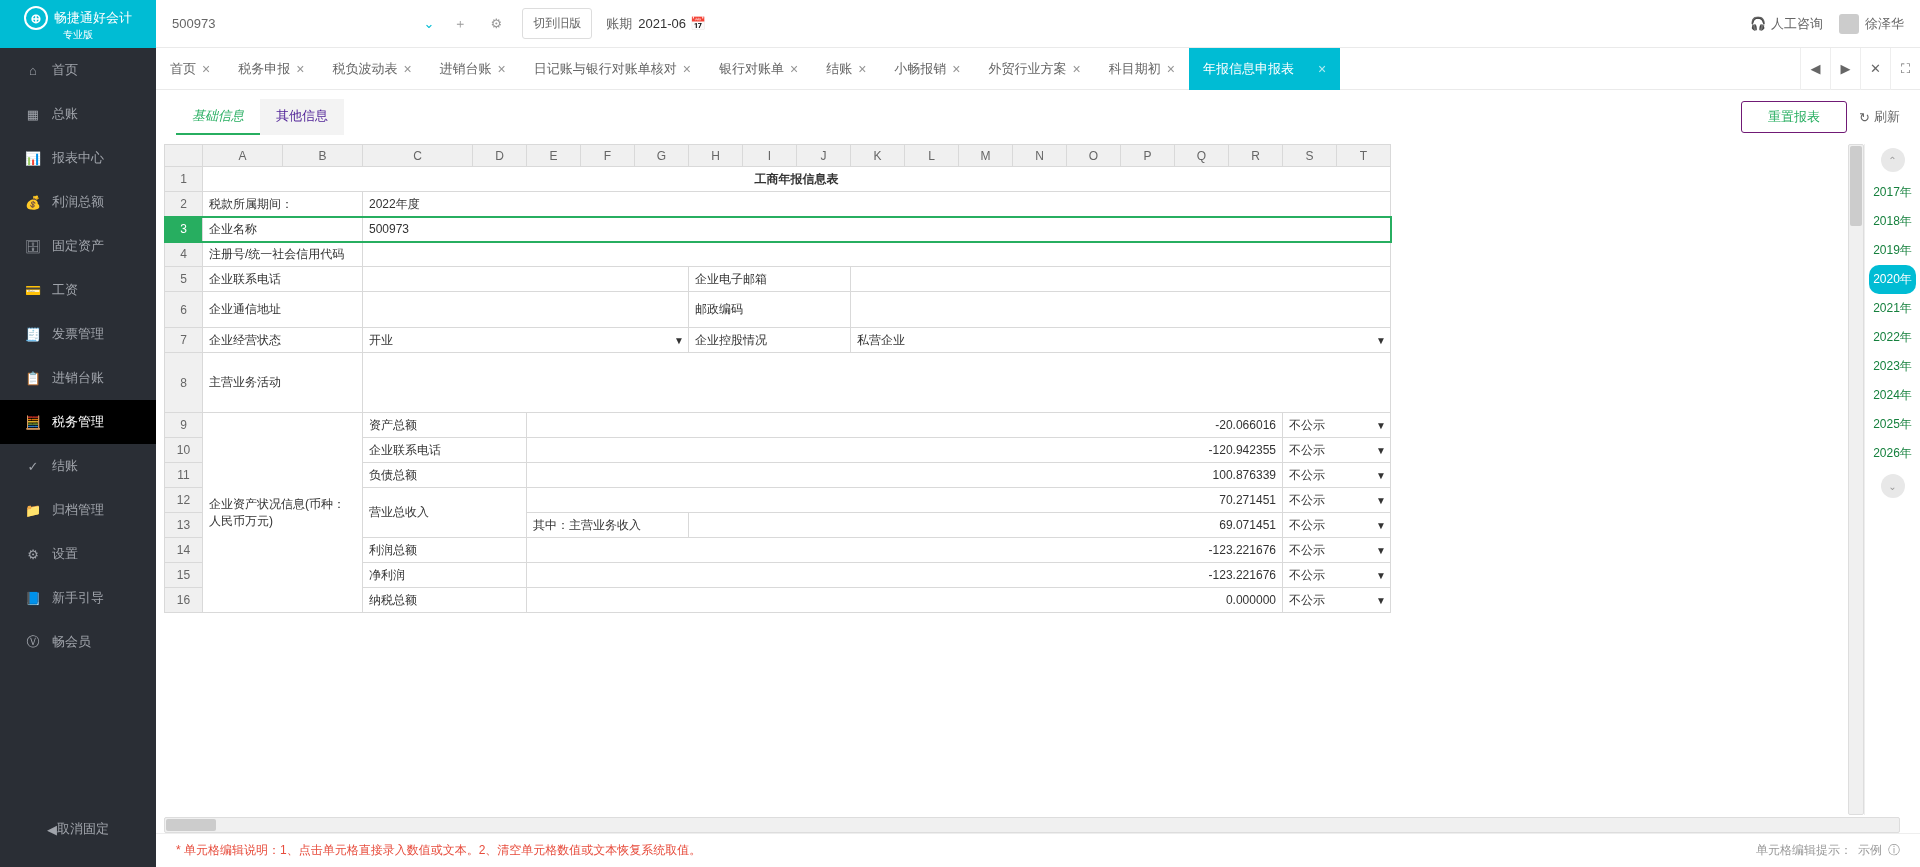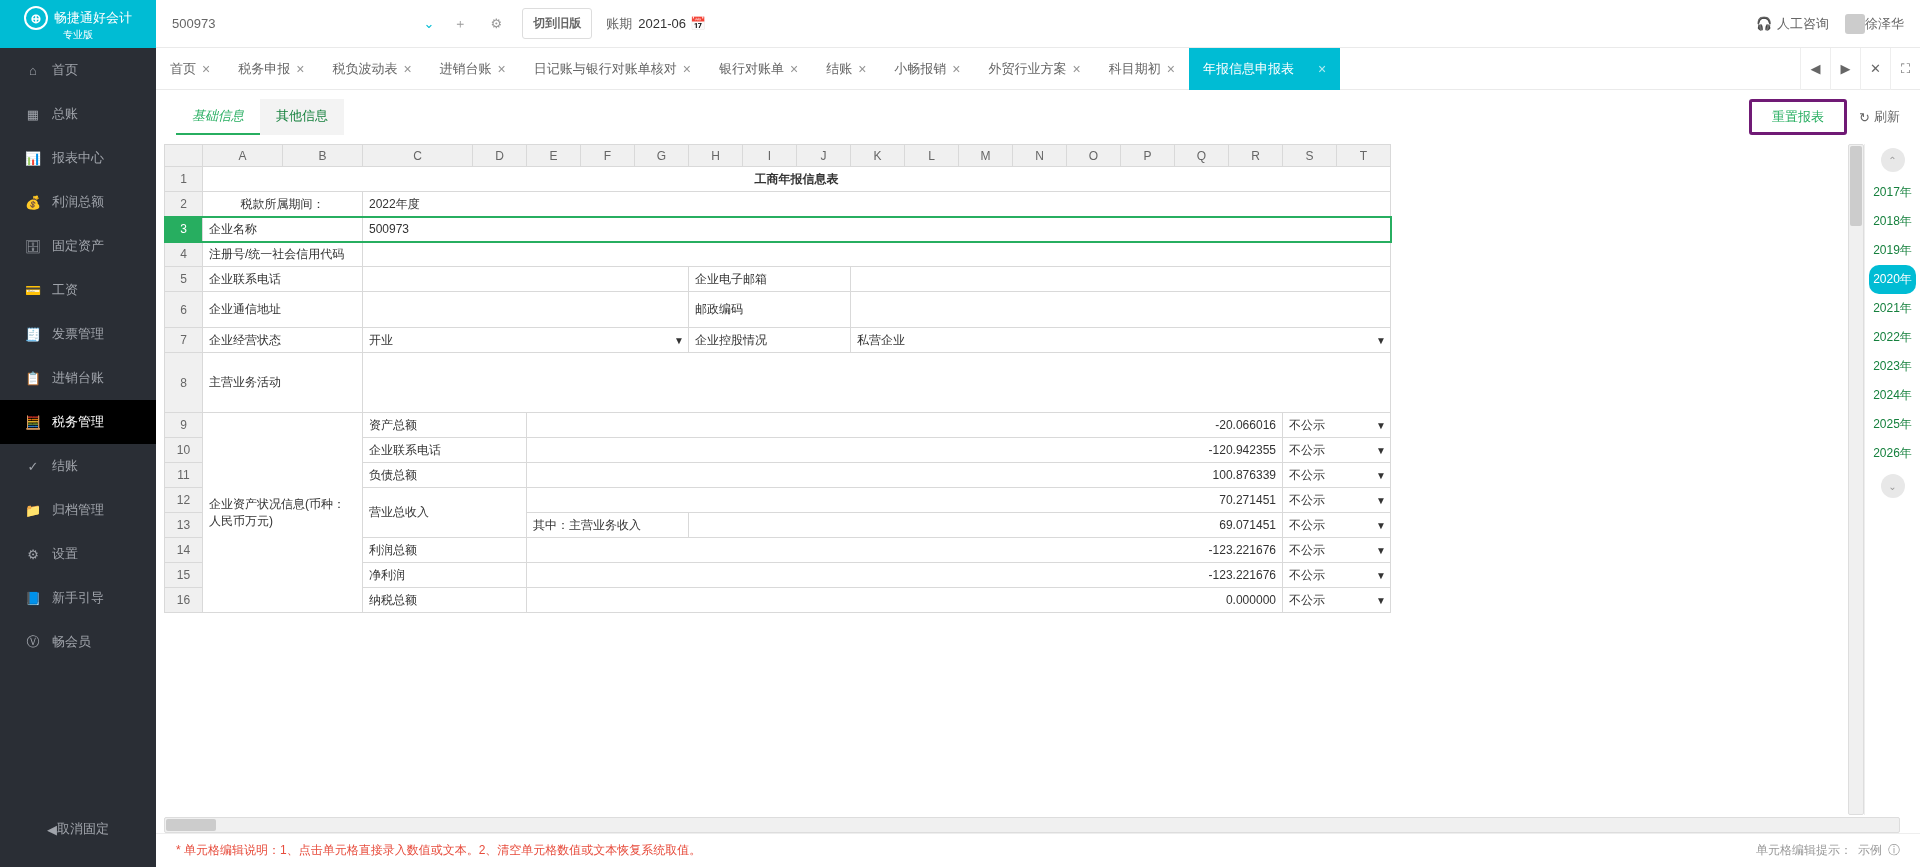--- a/index.html
+++ b/index.html
@@ -18,42 +18,42 @@
     
     
     .main { margin-left: 156px; height: 100vh; display: flex; flex-direction: column; }
     
     
     .topbar { height: 48px; display: flex; align-items: center; padding: 0 16px; border-bottom: 1px solid #eaeaea; }
     .topbar-left { display: flex; align-items: center; flex: 1; }
     .account-select { color: #666; margin-right: 8px; display: flex; align-items: center; gap: 200px; }
     .chevron-icon { color: #00bcd4; margin-left: 8px; }
     .topbar-btn { width: 28px; height: 28px; display: flex; align-items: center; justify-content: center; color: #999; cursor: pointer; margin: 0 4px; }
-    .version-btn { border: 1px solid #ddd; padding: 6px 10px; border-radius: 3px; color: #666; cursor: pointer; margin: 0 8px; font-size: 12px; font-weight: bold; }
+    .version-btn { border: 1px solid #ddd; padding: 6px 10px; border-radius: 3px; color: #666; cursor: pointer; margin: 0 8px; font-size: 12px; }
     .period-label { color: #666; margin: 0 6px; }
     .cal-icon { color: #00bcd4; margin-left: 4px; }
     .topbar-right { display: flex; align-items: center; gap: 16px; color: #666; }
     .user-ava { width: 20px; height: 20px; background: #ccc; border-radius: 3px; display: inline-block; }
     
     
     .tabbar { height: 42px; display: flex; align-items: center; border-bottom: 1px solid #eaeaea; position: relative; }
     .tabs-wrap { flex: 1; display: flex; overflow: hidden; }
     .tab { padding: 0 14px; height: 42px; display: flex; align-items: center; gap: 6px; cursor: pointer; color: #666; white-space: nowrap; }
     .tab.active { background: #00bcd4; color: #fff; gap: 24px; }
     .tab-close { font-size: 14px; cursor: pointer; opacity: 0.7; }
     .tab-nav { width: 30px; height: 42px; display: flex; align-items: center; justify-content: center; cursor: pointer; color: #666; border-left: 1px solid #eee; }
     
     
     .content { flex: 1; display: flex; flex-direction: column; background: #fff; overflow: hidden; }
     .content-toolbar { height: 54px; display: flex; align-items: center; padding: 0 20px; }
     .subtabs { display: flex; }
-    .subtab { padding: 8px 16px; cursor: pointer; color: #15803d; background: #f3f3f3; }
+    .subtab { padding: 8px 16px; cursor: pointer; color: #4c1d95; background: #f3f3f3; }
     .subtab.active { color: #27ae60; background: #fff; border-bottom: 2px solid #27ae60; font-style: italic; }
     .toolbar-right { margin-left: auto; display: flex; gap: 12px; align-items: center; }
-    .reset-btn { border: 3px solid #701a75; color: #27ae60; padding: 6px 20px; border-radius: 3px; cursor: pointer; font-size: 13px; background: #fff; }
+    .reset-btn { border: 1px solid #701a75; color: #27ae60; padding: 6px 26px; border-radius: 3px; cursor: pointer; font-size: 13px; background: #fff; }
     .refresh-btn { display: flex; align-items: center; gap: 4px; cursor: pointer; color: #666; }
     
     
     .sheet-wrap { flex: 1; display: flex; overflow: hidden; padding-left: 8px; }
     .sheet-area { flex: 1; overflow: auto; position: relative; }
     .sheet { border-collapse: collapse; table-layout: fixed; }
     .sheet td, .sheet th { border: 1px solid #d9d9d9; height: 25px; padding: 0 6px; font-size: 12px; overflow: hidden; white-space: nowrap; text-overflow: ellipsis; vertical-align: middle; }
     .sheet th { background: #f0f0f0; font-weight: normal; color: #666; text-align: center; height: 22px; }
     .rownum { background: #f0f0f0; text-align: center; color: #666; width: 38px; }
     .rownum.selected { background: #27ae60; color: #fff; }
@@ -179,21 +179,21 @@
       <div class="version-btn"><span>切到旧版</span></div>
       <span class="period-label">账期</span>
       <span>2021-06</span>
       <span class="cal-icon">📅</span>
     </div>
     <div class="topbar-right">
       <div style="display:flex;align-items:center;gap:4px">
         <span>🎧</span>
         <span>人工咨询</span>
       </div>
-      <div style="display:flex;align-items:center;">
+      <div style="display:flex;align-items:center;gap:6px">
         <span class="user-ava"></span>
         <span>徐泽华</span>
       </div>
     </div>
   </div>
 
   <div class="tabbar">
     <div class="tabs-wrap" id="tabs-wrap">
         <div class="tab">
           <span>首页</span>
@@ -312,21 +312,21 @@
                 <th>T</th>
               </tr>
             </thead>
           <tbody>
             <tr>
                 <td class="rownum">1</td>
                 <td colspan="20" class="title-cell">工商年报信息表</td>
               </tr>
             <tr>
                 <td class="rownum">2</td>
-                <td colspan="2" class="label-cell" style="text-align:center">税款所属期间：</td>
+                <td colspan="2" class="label-cell" style="text-align:left">税款所属期间：</td>
                 <td colspan="18">2022年度</td>
               </tr>
             <tr class="editing-row">
                 <td class="rownum selected">3</td>
                 <td colspan="2" class="label-cell">企业名称</td>
                 <td colspan="18">500973</td>
               </tr>
             <tr>
                 <td class="rownum">4</td>
                 <td colspan="2" class="label-cell">注册号/统一社会信用代码</td>

